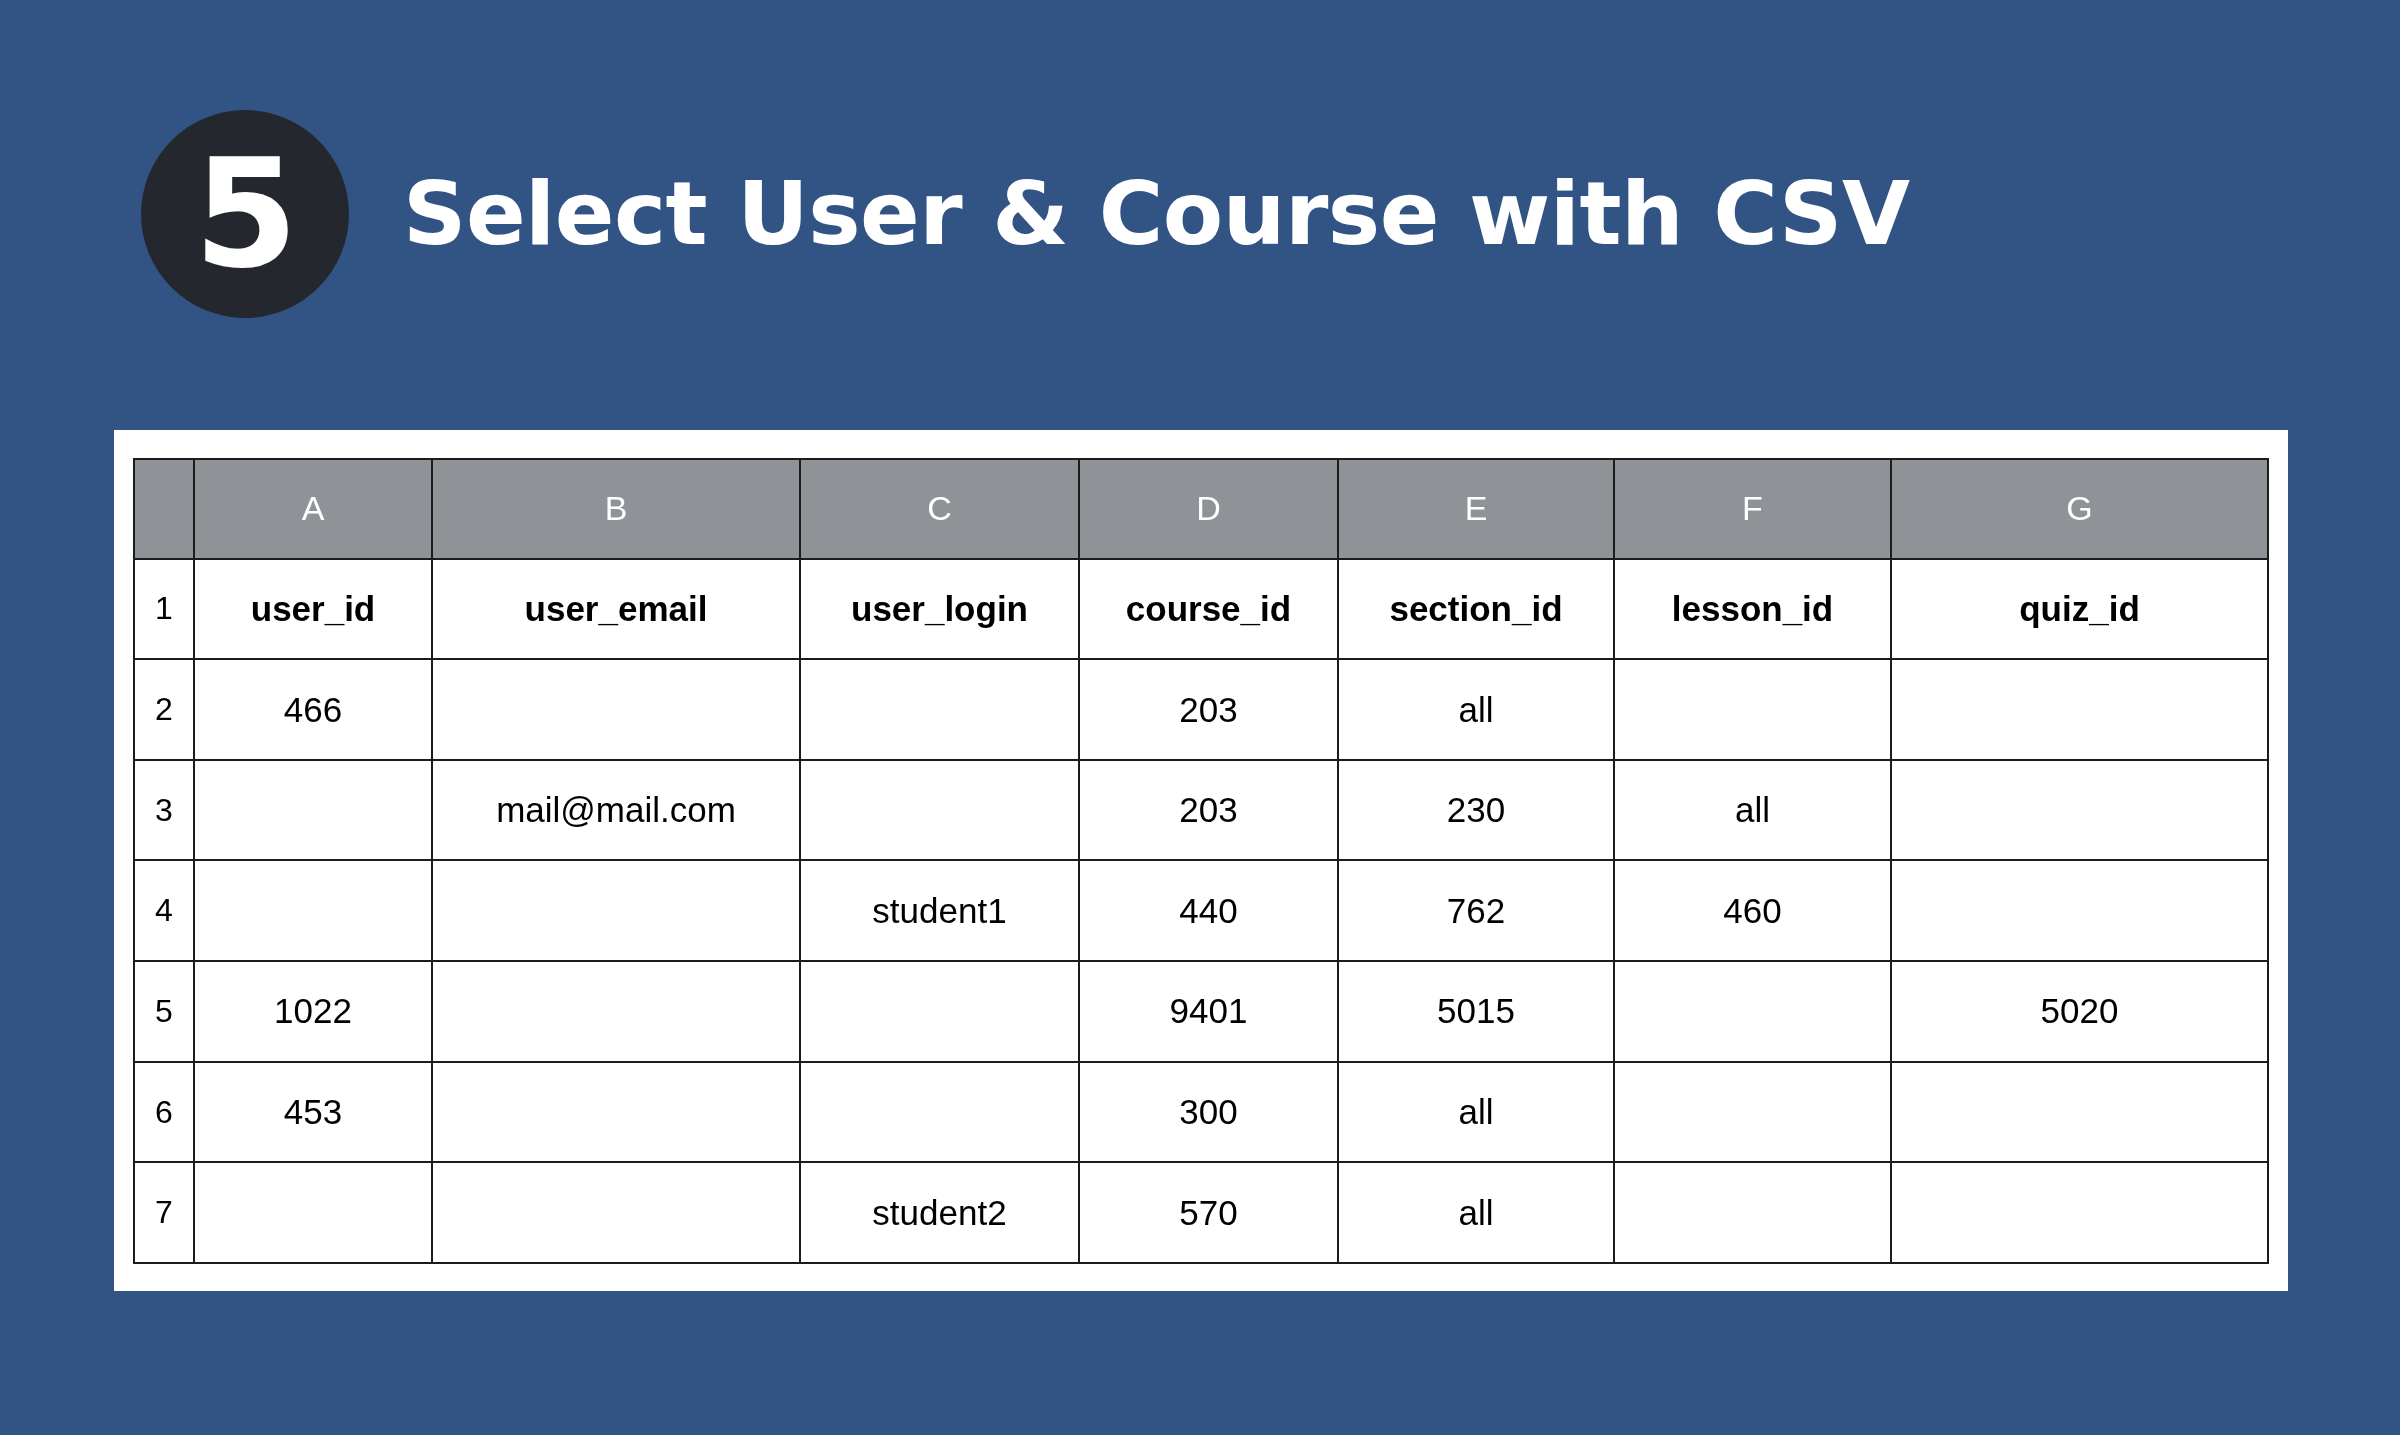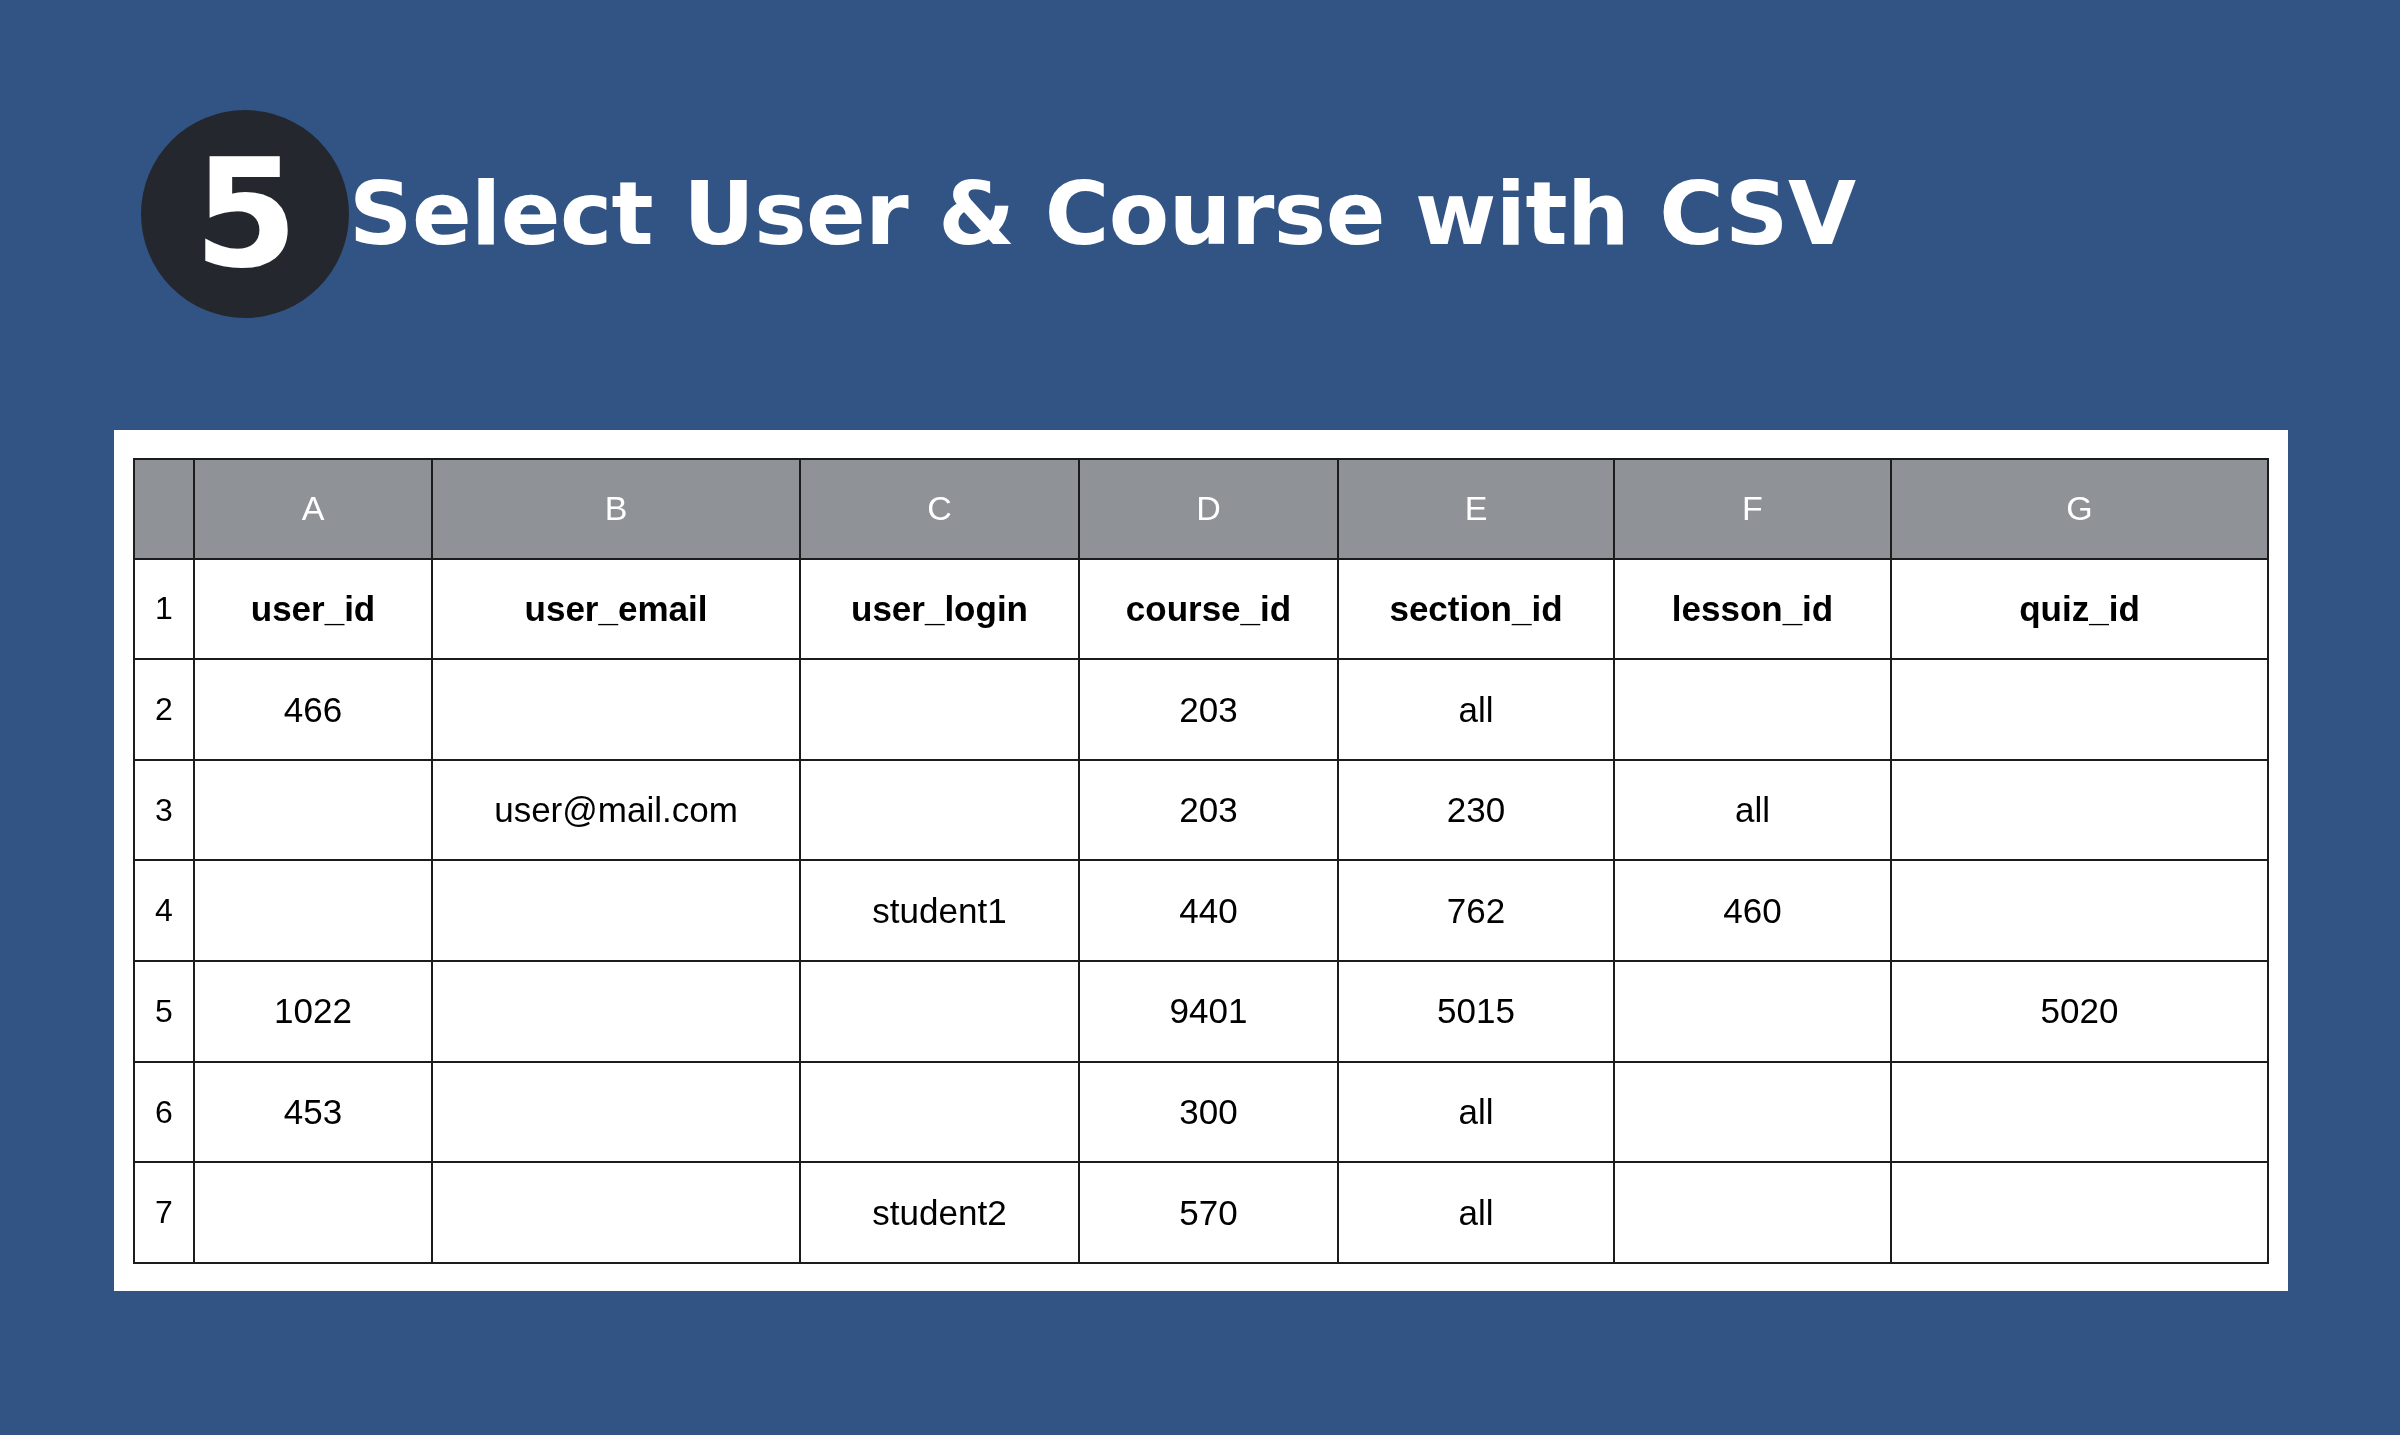--- a/index.html
+++ b/index.html
@@ -43,20 +43,21 @@
     font-weight: bold;
     line-height: 1;
     letter-spacing: -2px;
     font-family: "DejaVu Sans", sans-serif;
   }
   #slide-title {
     color: #ffffff;
     font-size: 88px;
     font-weight: bold;
     line-height: 1;
+    margin-left: 54px;
     white-space: nowrap;
     letter-spacing: -0.5px;
     font-family: "DejaVu Sans", sans-serif;
   }
 
   
   #sheet-card {
     position: absolute;
     left: 114px;
     top: 430px;
@@ -176,21 +177,21 @@
           <td></td>
           <td>203</td>
           <td>all</td>
           <td></td>
           <td></td>
         </tr>
 
         <tr class="data-row">
           <td class="rownum-cell">3</td>
           <td></td>
-          <td>user@mail.com</td>
+          <td>mail@mail.com</td>
           <td></td>
           <td>203</td>
           <td>230</td>
           <td>all</td>
           <td></td>
         </tr>
 
         <tr class="data-row">
           <td class="rownum-cell">4</td>
           <td></td>

